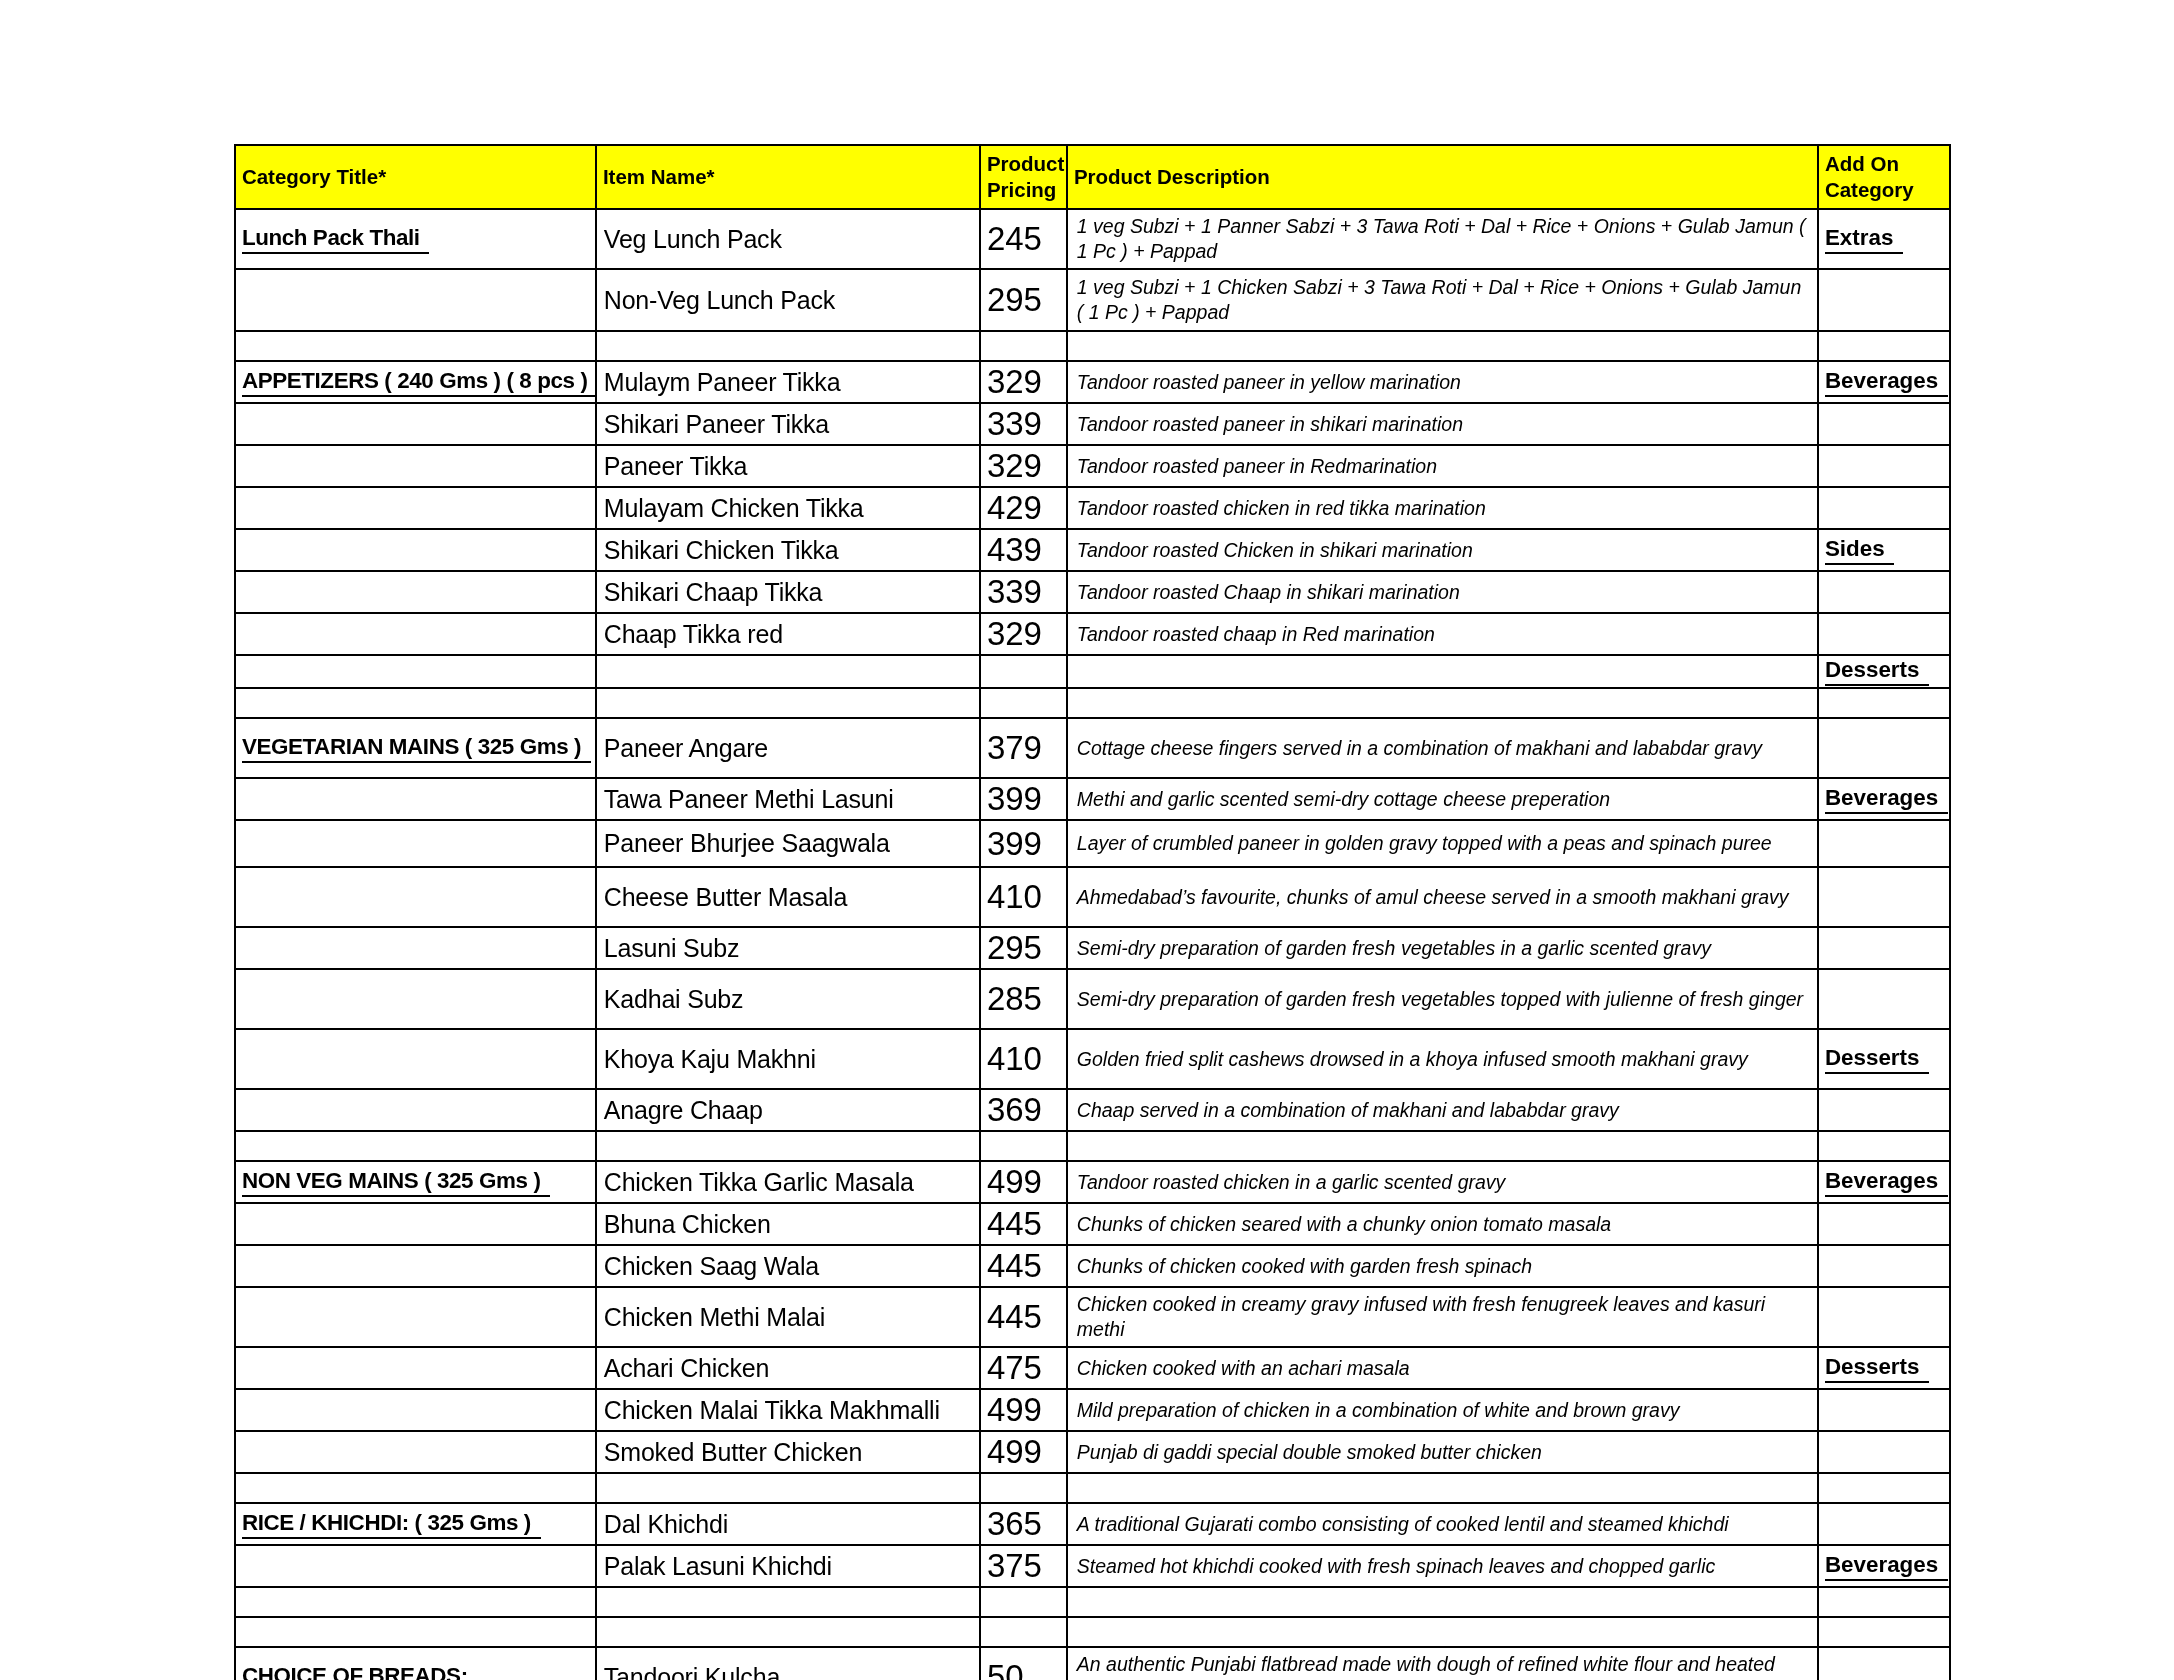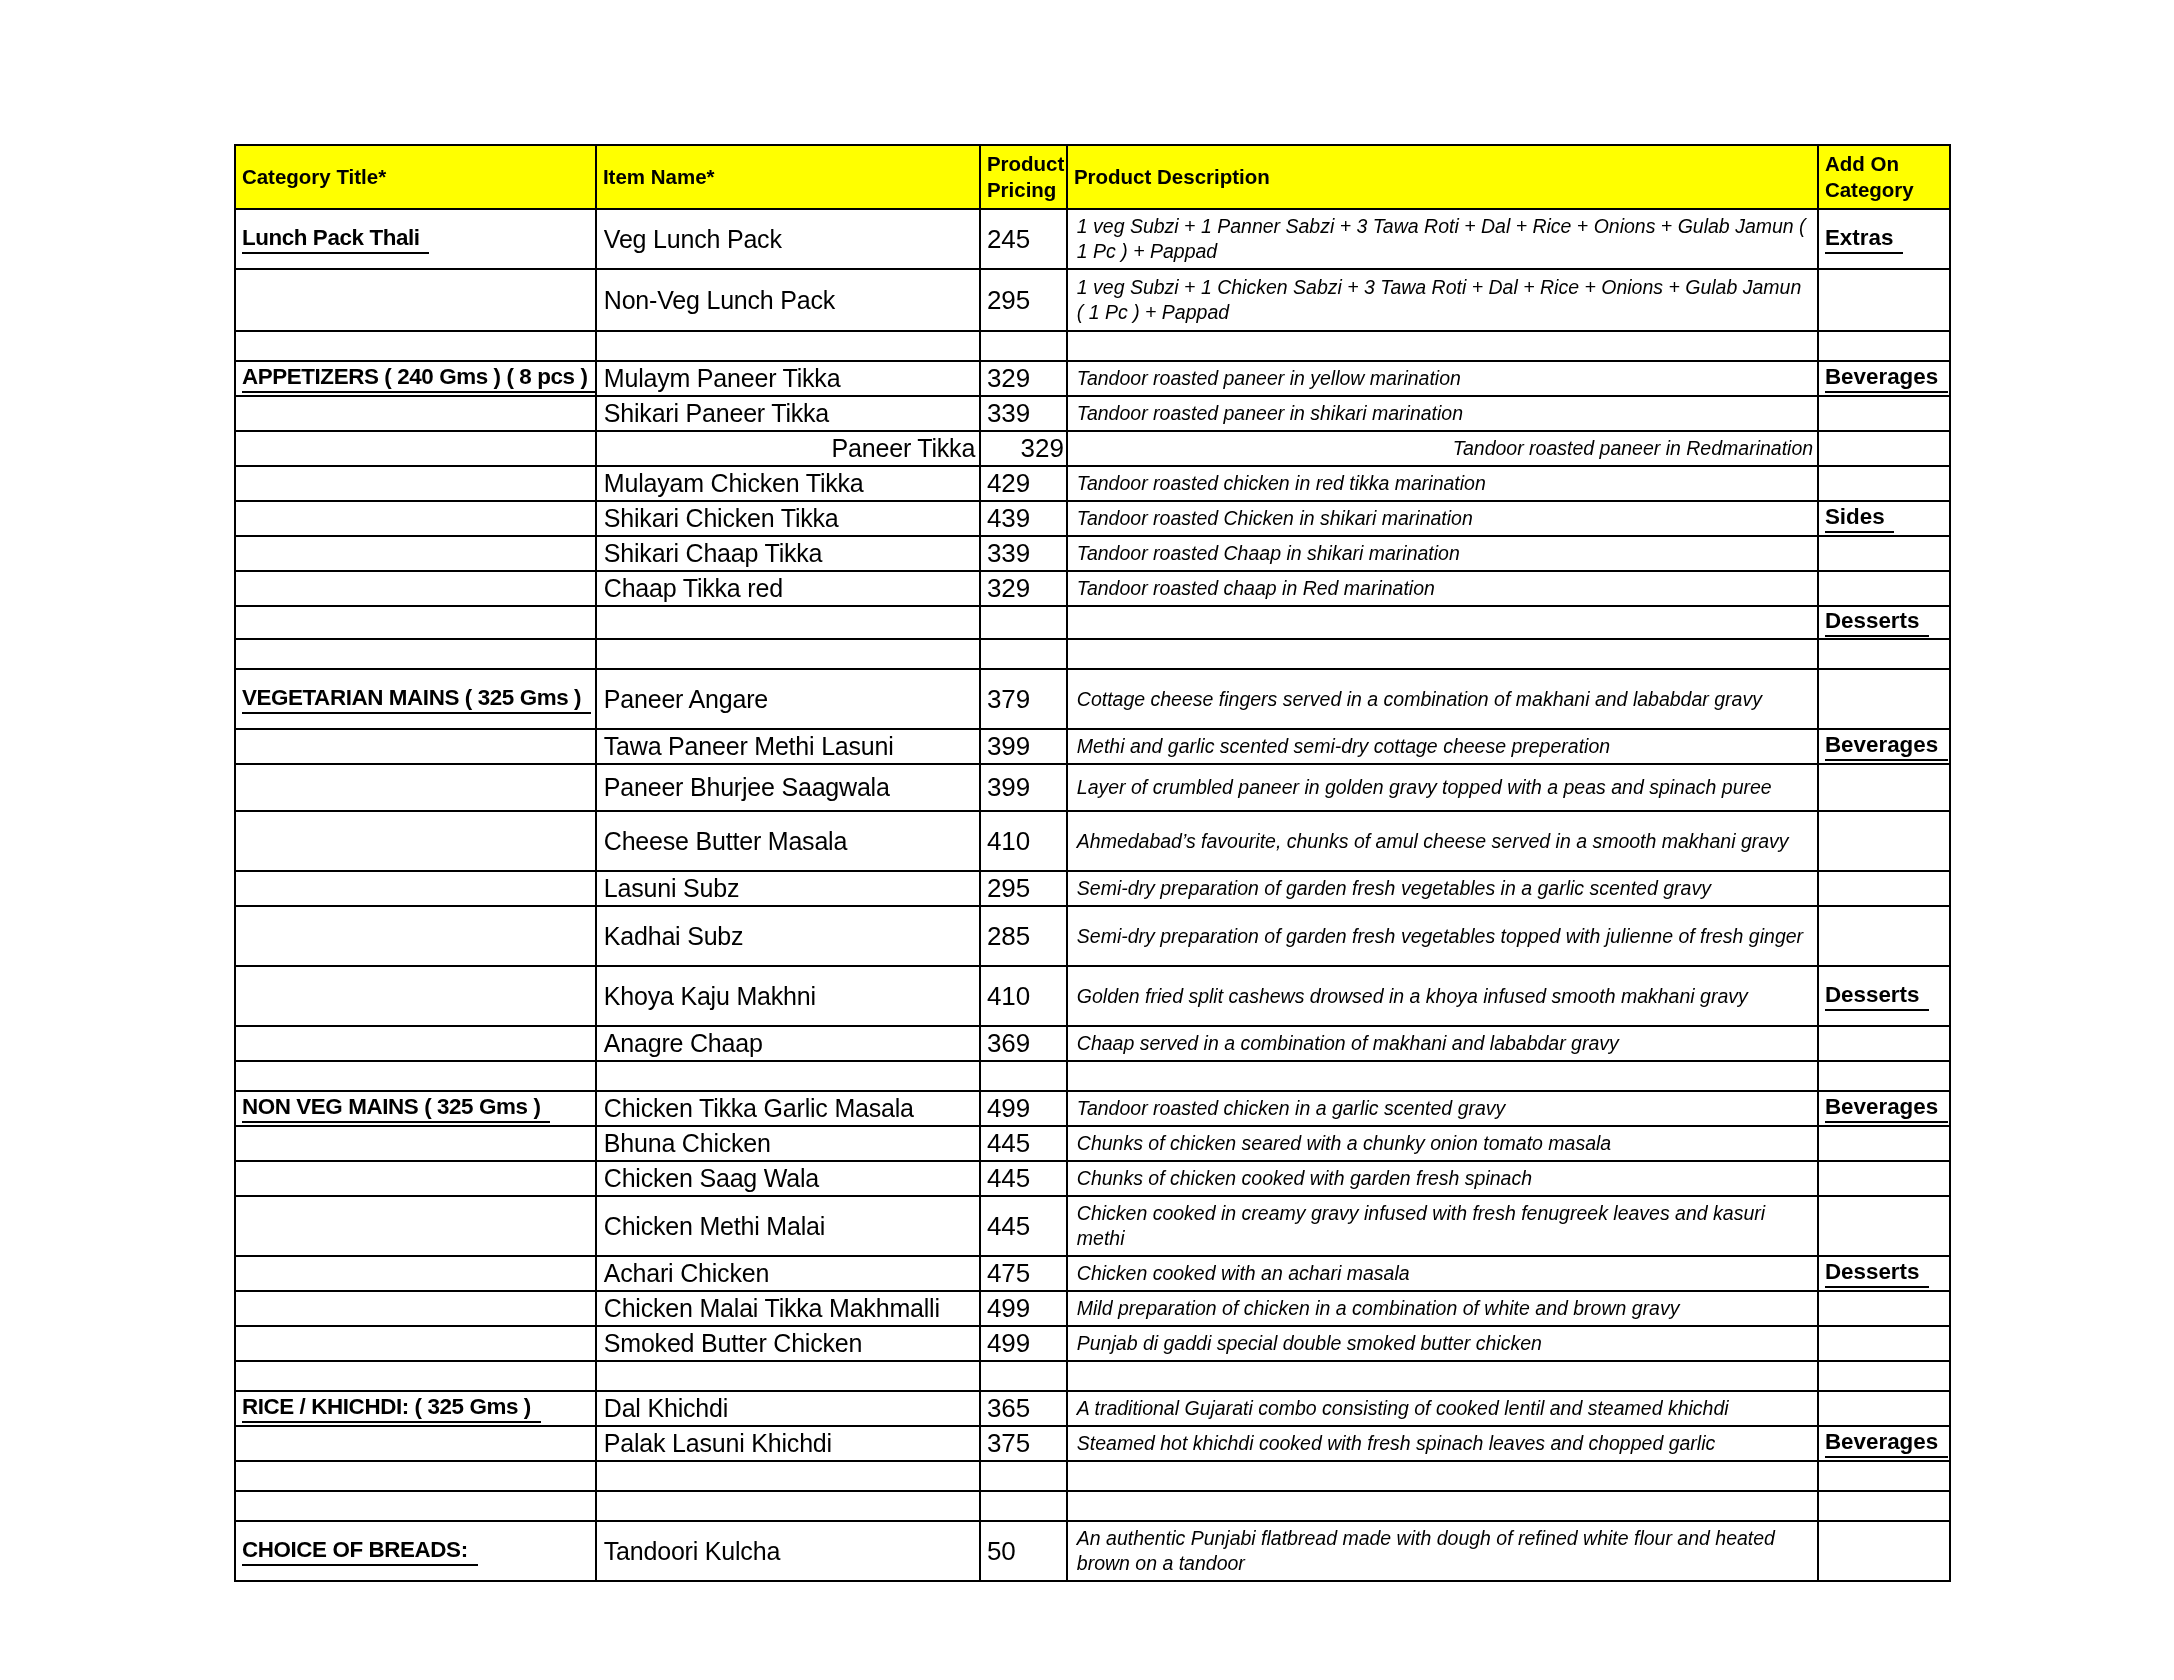--- a/index.html
+++ b/index.html
@@ -33,21 +33,21 @@
   table.menu th {
     background: #FFFF00;
     text-align: left;
     font-weight: bold;
     font-size: 20.5px;
     line-height: 1.25;
     padding: 2px 3.9px 2px 5.9px;
   }
   td.cat   { padding: 1px 2px 1px 5.9px; }
   td.item  { font-size: 25px; letter-spacing: -0.2px; padding: 1px 3.9px 1px 6.8px; }
-  td.price { font-size: 26px; padding: 1px 2px 1px 5.9px; }
+  td.price { font-size: 33px; padding: 1px 2px 1px 5.9px; }
   td.desc  { font-style: italic; font-size: 19.5px; line-height: 25px; padding: 1px 3.9px 1px 8.8px; margin-left: 12px; }
   td.addon { padding: 1px 2px 1px 5.9px; }
   .u {
     display: inline-block;
     font-weight: bold;
     border-bottom: 2px solid #000000;
     padding-right: 9.8px;
     padding-bottom: 1px;
     white-space: nowrap;
   }
@@ -104,21 +104,21 @@
           <td class="desc">Tandoor roasted paneer in yellow marination</td>
           <td class="addon"><span class="u">Beverages</span></td>
         </tr>
         <tr style="height: 32px;">
           <td class="cat"></td>
           <td class="item">Shikari Paneer Tikka</td>
           <td class="price">339</td>
           <td class="desc">Tandoor roasted paneer in shikari marination</td>
           <td class="addon"></td>
         </tr>
-        <tr style="height: 32px; text-align: right;">
+        <tr style="height: 32px;">
           <td class="cat"></td>
           <td class="item">Paneer Tikka</td>
           <td class="price">329</td>
           <td class="desc">Tandoor roasted paneer in Redmarination</td>
           <td class="addon"></td>
         </tr>
         <tr style="height: 32px;">
           <td class="cat"></td>
           <td class="item">Mulayam Chicken Tikka</td>
           <td class="price">429</td>

